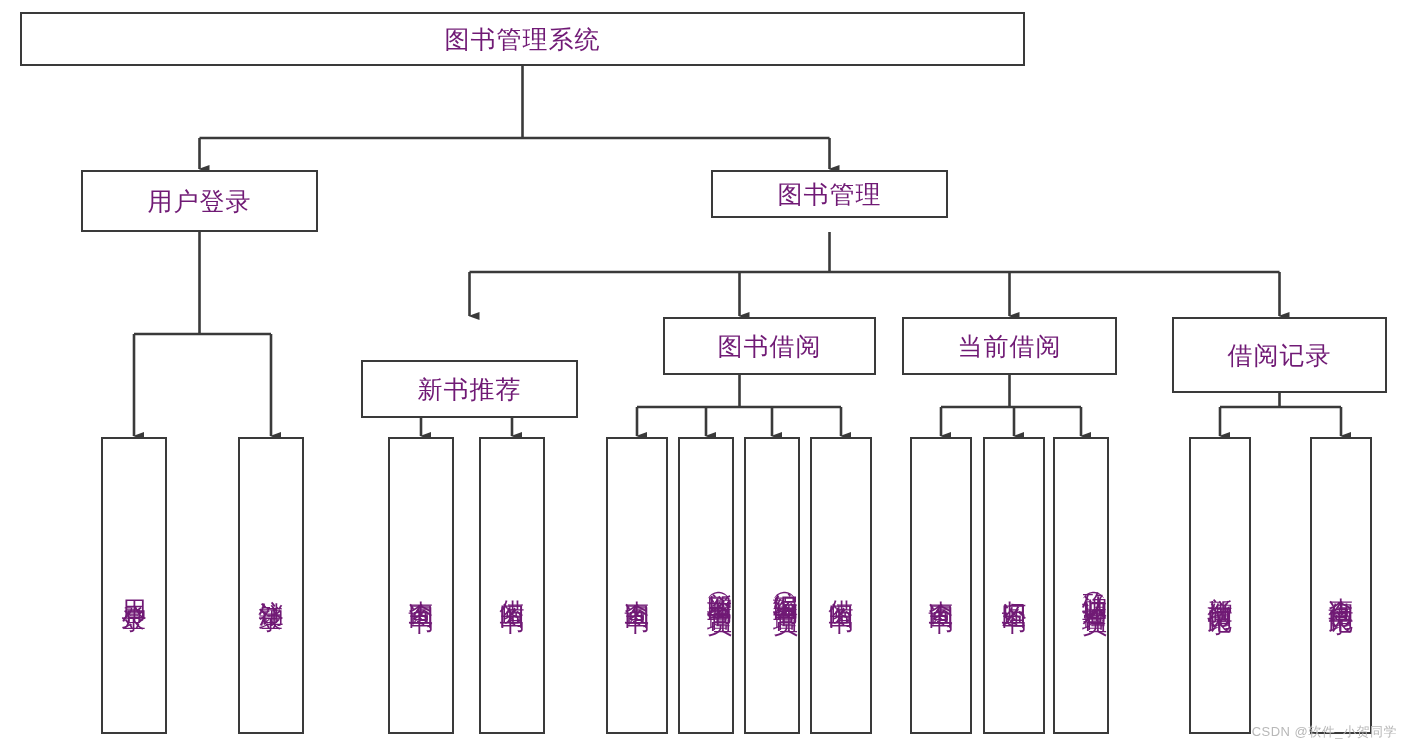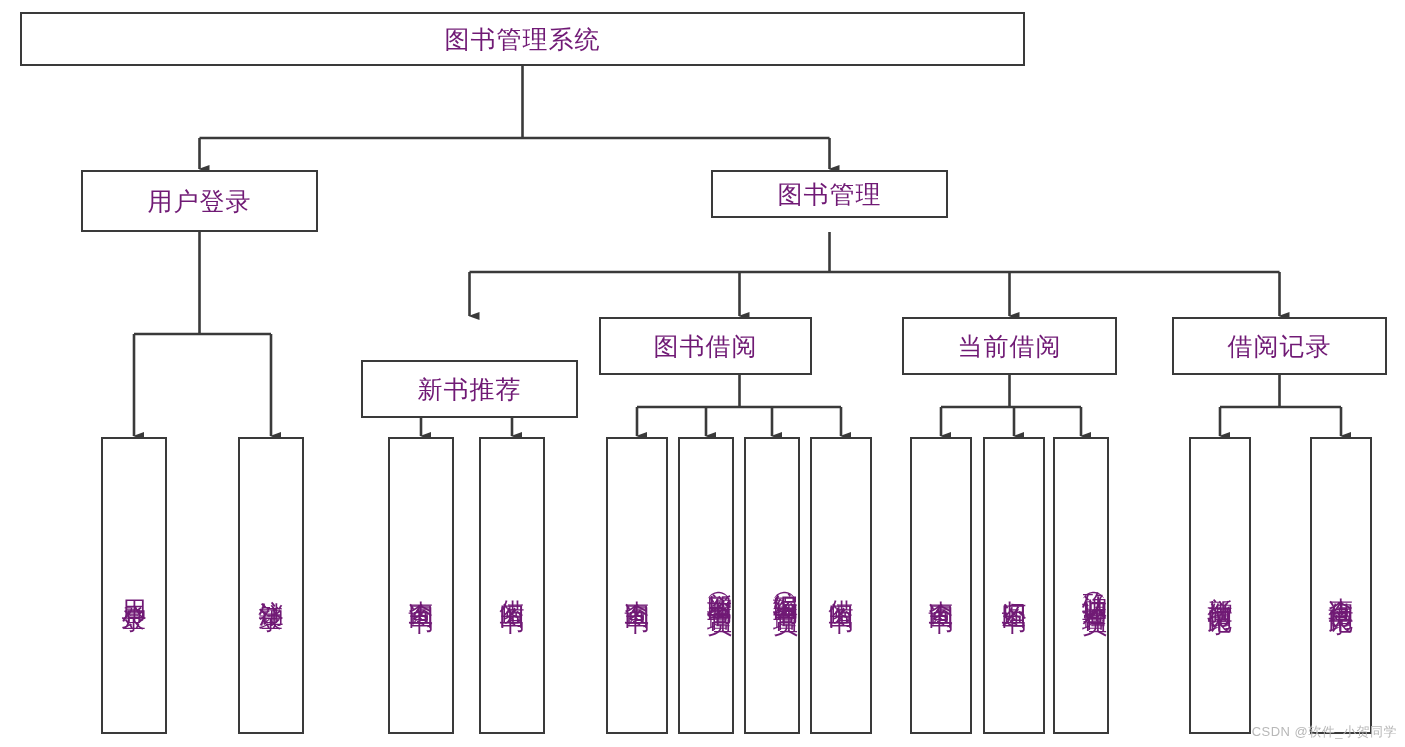--- a/index.html
+++ b/index.html
@@ -118,27 +118,27 @@
   <div class="node horiz" style="left: 81px; top: 170px; width: 237px; height: 62px;">
     <span class="node-label">用户登录</span>
   </div>
   <div class="node horiz" style="left: 711px; top: 170px; width: 237px; height: 48px;">
     <span class="node-label">图书管理</span>
   </div>
 
   <div class="node horiz" style="left: 361px; top: 317px; width: 217px; height: 58px; margin-top: 43px;">
     <span class="node-label">新书推荐</span>
   </div>
-  <div class="node horiz" style="left: 599px; top: 317px; width: 213px; height: 58px;">
+  <div class="node horiz" style="left: 663px; top: 317px; width: 213px; height: 58px;">
     <span class="node-label">图书借阅</span>
   </div>
   <div class="node horiz" style="left: 902px; top: 317px; width: 215px; height: 58px;">
     <span class="node-label">当前借阅</span>
   </div>
-  <div class="node horiz" style="left: 1172px; top: 317px; width: 215px; height: 58px;">
+  <div class="node horiz" style="left: 1172px; top: 317px; width: 215px; height: 76px;">
     <span class="node-label">借阅记录</span>
   </div>
 
   <div class="node vert" style="left: 101px; top: 437px; width: 66px; height: 297px;">
     <span class="node-label">用户登录</span>
   </div>
   <div class="node vert" style="left: 238px; top: 437px; width: 66px; height: 297px;">
     <span class="node-label">注销登录</span>
   </div>
 

